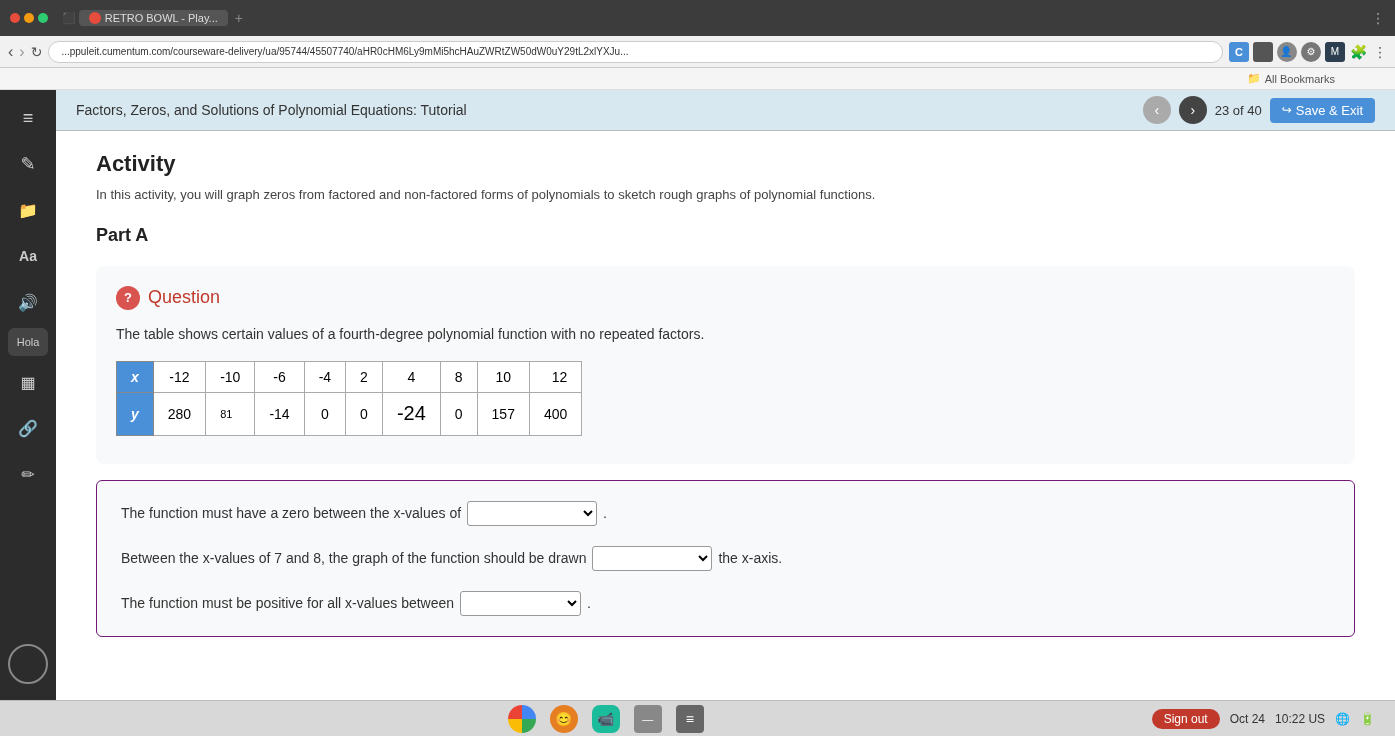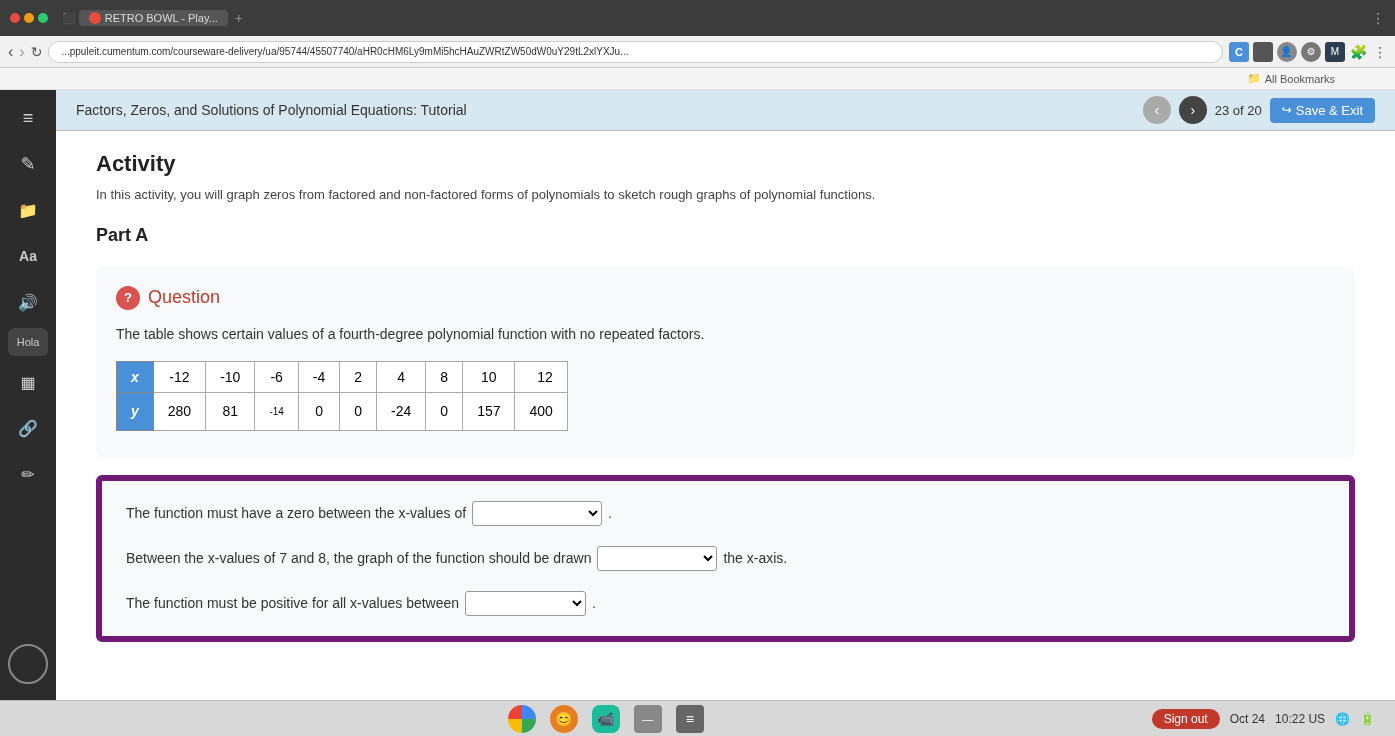--- a/index.html
+++ b/index.html
@@ -71,21 +71,21 @@
     <div style="background:#d8e8f0;padding:6px 20px;display:flex;align-items:center;justify-content:space-between;border-bottom:1px solid #bbb;min-height:36px;">
       <span style="font-size:14px;color:#333;">Factors, Zeros, and Solutions of Polynomial Equations: Tutorial</span>
       <div style="display:flex;align-items:center;gap:8px;">
         <button style="width:28px;height:28px;border-radius:50%;border:none;background:#aaa;color:#fff;font-size:14px;cursor:pointer;display:flex;align-items:center;justify-content:center;">
           <span>‹</span>
         </button>
         <button style="width:28px;height:28px;border-radius:50%;border:none;background:#444;color:#fff;font-size:14px;cursor:pointer;display:flex;align-items:center;justify-content:center;">
           <span>›</span>
         </button>
         <span style="font-size:13px;color:#333;">
-          <span>23</span> of <span>20</span>
+          <span>23</span> of <span>40</span>
         </span>
         <button style="background:#4a90d9;color:#fff;border:none;border-radius:4px;padding:5px 12px;font-size:13px;cursor:pointer;display:flex;align-items:center;gap:4px;">
           <span style="font-size:12px;">↪</span>
           <span>Save &amp; Exit</span>
         </button>
       </div>
     </div>
 
     <div style="flex:1;background:#fff;margin:0;padding:20px 40px;overflow-y:auto;">
 
@@ -110,34 +110,34 @@
             <td style="border:1px solid #aaa;padding:7px 14px;text-align:center;font-size:14px;background:#fff;">-4</td>
             <td style="border:1px solid #aaa;padding:7px 14px;text-align:center;font-size:14px;background:#fff;">2</td>
             <td style="border:1px solid #aaa;padding:7px 14px;text-align:center;font-size:14px;background:#fff;">4</td>
             <td style="border:1px solid #aaa;padding:7px 14px;text-align:center;font-size:14px;background:#fff;">8</td>
             <td style="border:1px solid #aaa;padding:7px 14px;text-align:center;font-size:14px;background:#fff;">10</td>
             <td style="border:1px solid #aaa;padding:7px 14px;text-align:right;font-size:14px;background:#fff;">12</td>
           </tr>
           <tr>
             <td style="background:#4a90d9;color:#fff;font-weight:bold;border:1px solid #888;padding:7px 14px;text-align:center;font-size:14px;font-style:italic;">y</td>
             <td style="border:1px solid #aaa;padding:7px 14px;text-align:center;font-size:14px;background:#fff;">280</td>
-            <td style="border:1px solid #aaa;padding:7px 14px;text-align:center;font-size:14px;background:#fff;">81</td>
-            <td style="border:1px solid #aaa;padding:13px 14px;text-align:center;font-size:10px;background:#fff;">-14</td>
+            <td style="border:1px solid #aaa;padding:7px 14px;font-size:11px;background:#fff;">81</td>
+            <td style="border:1px solid #aaa;padding:13px 14px;text-align:center;font-size:14px;background:#fff;">-14</td>
             <td style="border:1px solid #aaa;padding:7px 14px;text-align:center;font-size:14px;background:#fff;">0</td>
             <td style="border:1px solid #aaa;padding:7px 14px;text-align:center;font-size:14px;background:#fff;">0</td>
-            <td style="border:1px solid #aaa;padding:7px 14px;text-align:center;font-size:14px;background:#fff;">-24</td>
+            <td style="border:1px solid #aaa;padding:7px 14px;text-align:center;font-size:20px;background:#fff;">-24</td>
             <td style="border:1px solid #aaa;padding:7px 14px;text-align:center;font-size:14px;background:#fff;">0</td>
             <td style="border:1px solid #aaa;padding:7px 14px;text-align:center;font-size:14px;background:#fff;">157</td>
             <td style="border:1px solid #aaa;padding:7px 14px;text-align:center;font-size:14px;background:#fff;">400</td>
           </tr>
         </tbody>
           </table>
       </div>
 
-      <div style="background:#f8f9fa;border-radius:6px;padding:20px 24px;border:6px solid #701a75;">
+      <div style="background:#f8f9fa;border-radius:6px;padding:20px 24px;border:1px solid #701a75;">
 
         <div style="font-size:14px;color:#333;margin-bottom:20px;display:flex;align-items:center;gap:6px;flex-wrap:wrap;">
           <span>The function must have a zero between the x-values of</span>
           <select style="border:1px solid #999;border-radius:3px;background:#fff;padding:3px 24px 3px 8px;min-width:130px;font-size:13px;cursor:pointer;appearance:auto;">
             <option></option>
             <option>-12 and -10</option>
             <option>-10 and -6</option>
             <option>-6 and -4</option>
           </select>
           <span>.</span>

